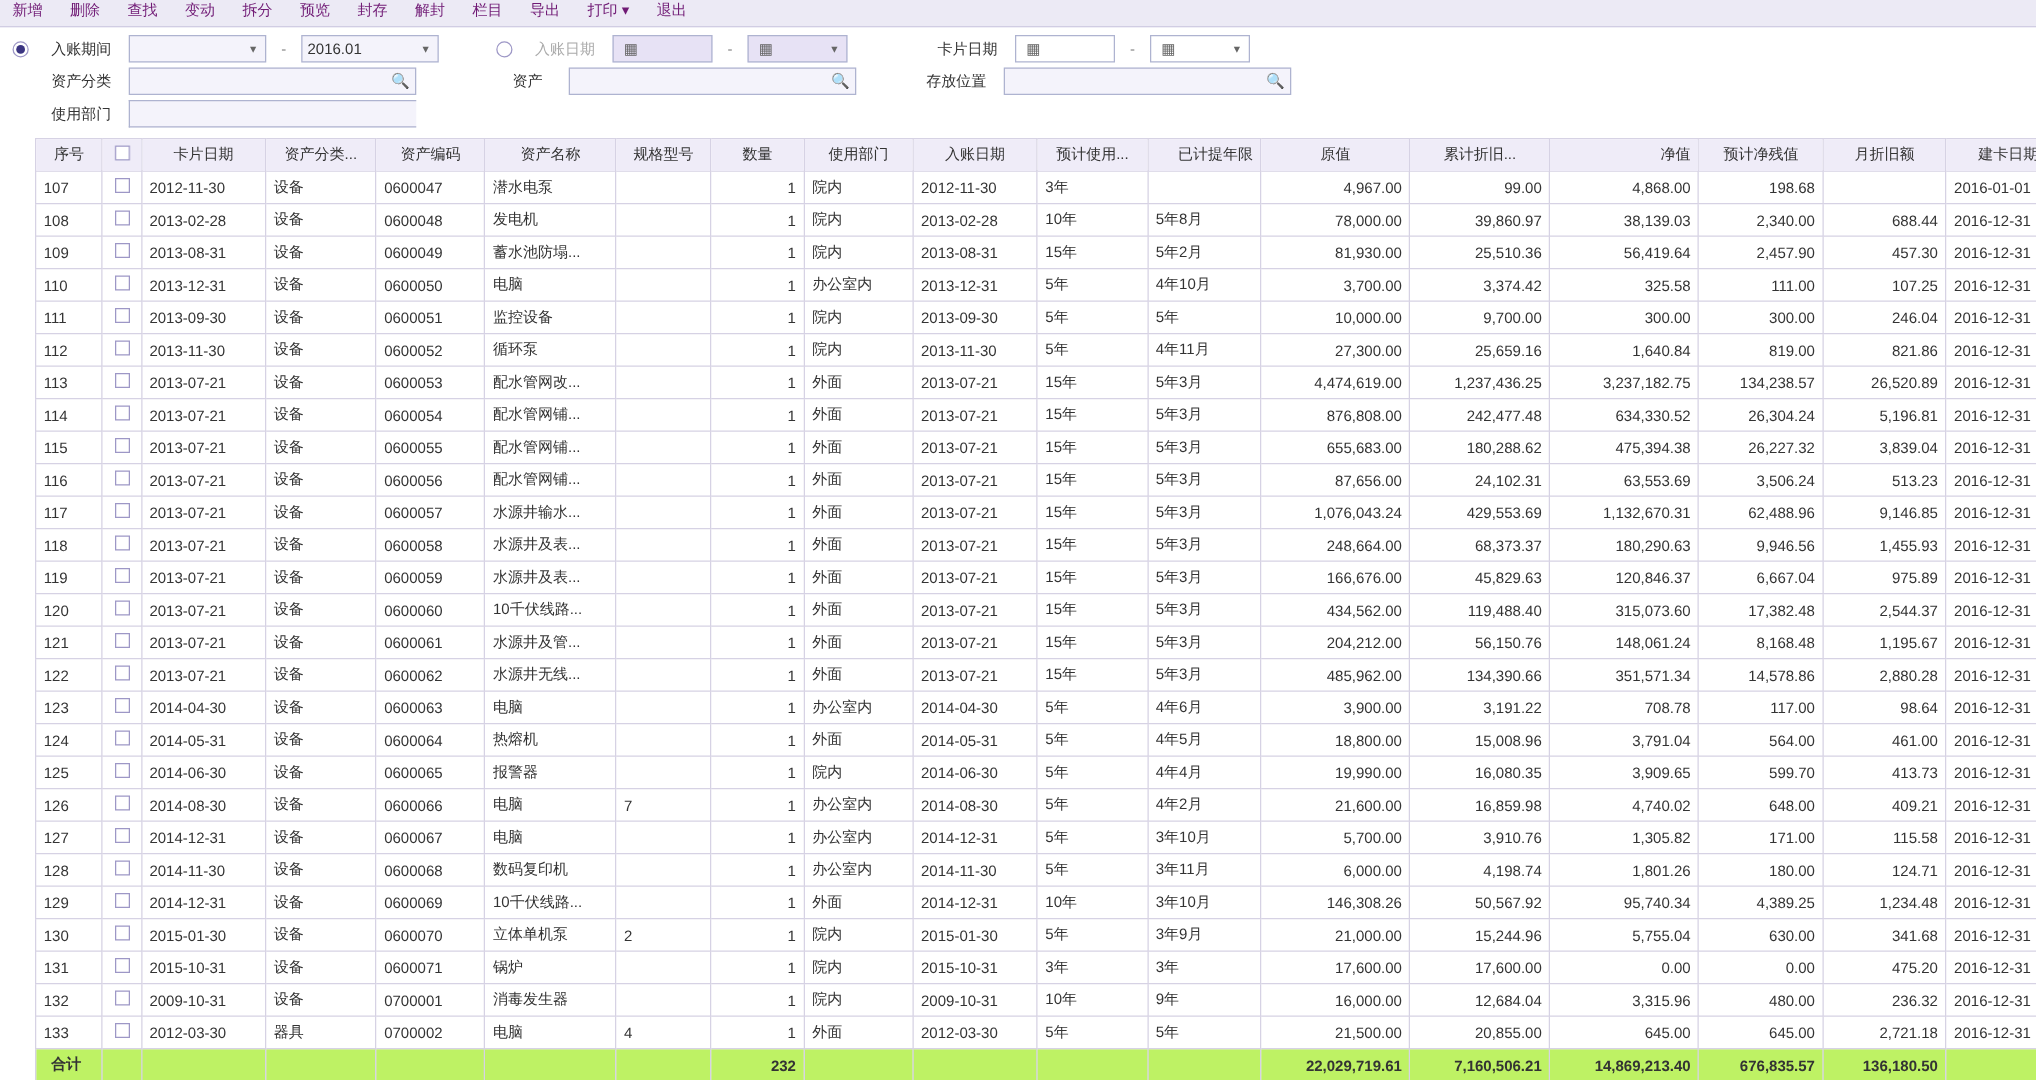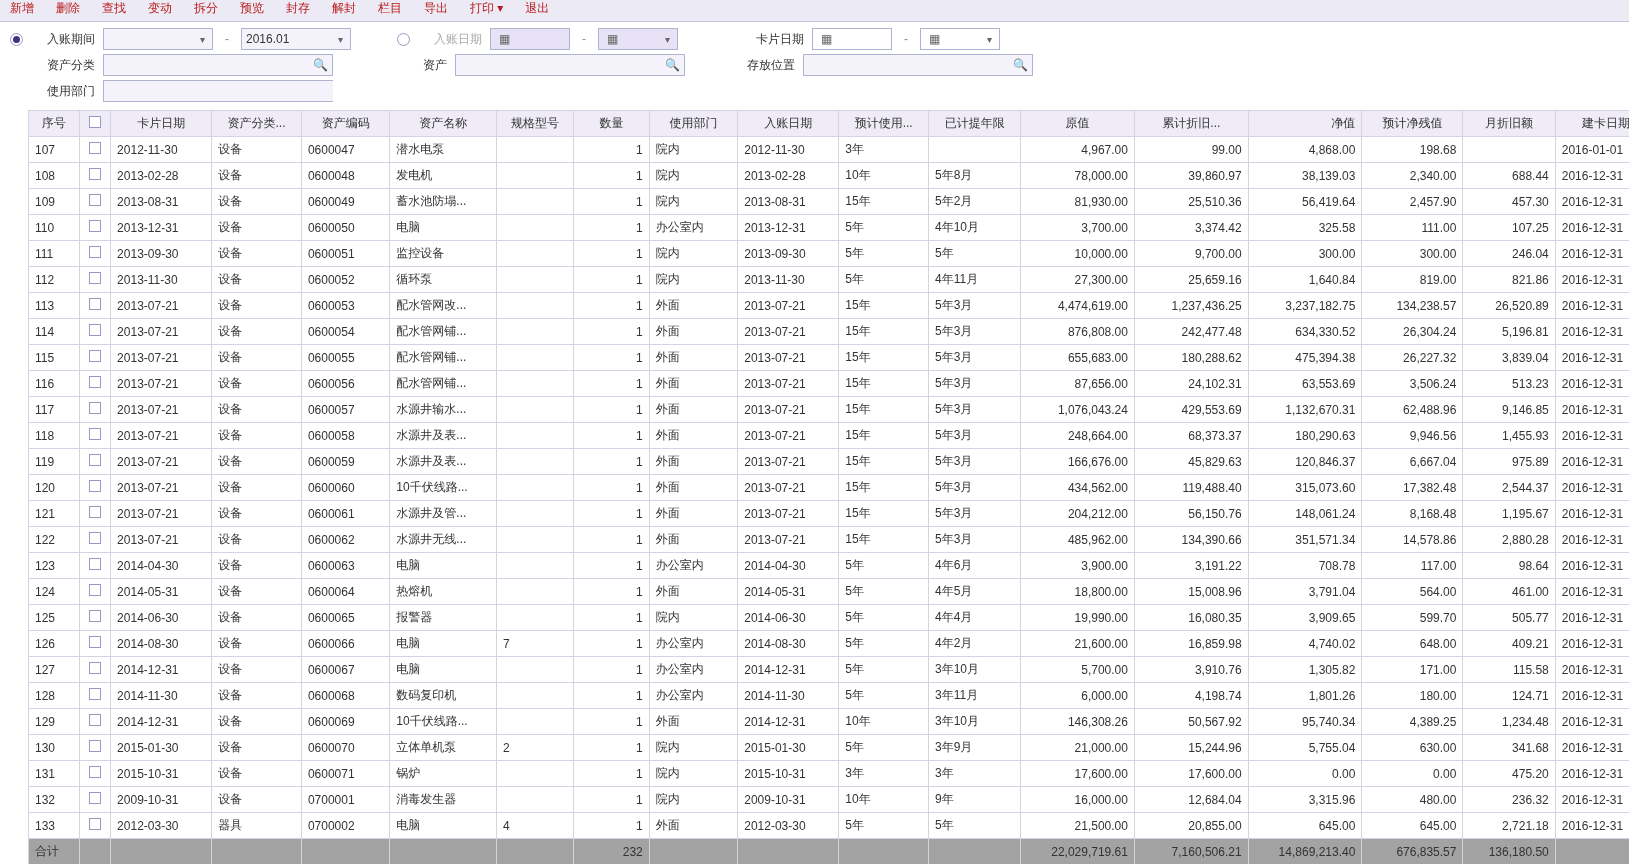--- a/index.html
+++ b/index.html
@@ -1,36 +1,36 @@
 <!DOCTYPE html>
 <html><head>
 <meta charset="utf-8">
 <style>
   * { box-sizing: border-box; }
   html, body { margin:0; padding:0; font-family: "Microsoft YaHei", Arial, sans-serif; font-size:12px; color:#333; background:#fff; }
   .toolbar { background:#eceaf5; border-bottom:1px solid #c8c4dd; padding:0 8px; display:flex; gap:18px; height:22px; align-items:flex-start; }
-  .toolbar .tb-item { color:#b91c1c; cursor:pointer; padding:0 2px; }
+  .toolbar .tb-item { color:#701a75; cursor:pointer; padding:0 2px; }
   .filter-panel { background:#fff; padding:6px 10px 4px 10px; }
   .filter-row { display:flex; align-items:center; gap:8px; margin-bottom:4px; }
-  .filter-label { width:60px; text-align:right; }
+  .filter-label { width:60px; text-align:center; }
   .radio { width:13px; height:13px; border:1px solid #9d97c6; border-radius:50%; display:inline-flex; align-items:center; justify-content:center; margin-right:4px; vertical-align:middle; background:#fff; }
   .radio.on::after { content:""; width:7px; height:7px; border-radius:50%; background:#3b3581; display:block; }
   .date-box, .input-box { border:1px solid #aeb3d0; background:#f4f3fb; height:22px; display:inline-flex; align-items:center; padding:0 4px; position:relative; }
   .date-box.disabled { background:#e7e2f5; color:#999; }
   .date-box .dd, .input-box .dd { margin-left:auto; color:#666; font-size:10px; padding:0 3px; cursor:pointer; }
   .input-box input { border:0; background:transparent; width:100%; font-size:12px; outline:none; }
   .cal-icon, .search-icon { font-size:12px; color:#666; margin-left:4px; }
   .grid { overflow:auto; position:relative; }
   table { border-collapse:collapse; width:100%; min-width:1420px;margin-left:28px; }
   th, td { border:1px solid #d6d2e4; padding:4px 6px; white-space:nowrap; height:22px; background:#fff; }
   thead th { background:#efecf8; font-weight:normal; text-align:center; position:sticky; top:0; }
   td.num { text-align:right; }
   td.center { text-align:center; }
   .chk { width:12px; height:12px; border:1px solid #9d97c6; display:inline-block; background:#fff; }
-  tr.total td { background:#a3a3a3; font-weight:normal; }
+  tr.total td { background:#bef264; font-weight:bold;padding-left:12px; }
   .dash { color:#888; padding:0 4px; }
 </style>
 </head>
 <body>
 
 <div class="toolbar" id="toolbar">
     <span class="tb-item">新增</span>
     <span class="tb-item">删除</span>
     <span class="tb-item">查找</span>
     <span class="tb-item">变动</span>
@@ -122,21 +122,21 @@
           <th style="width: 24px;"><span class="chk"></span></th>
           <th style="width: 80px;">卡片日期</th>
           <th style="width: 70px;">资产分类...</th>
           <th style="width: 70px;">资产编码</th>
           <th style="width: 80px;">资产名称</th>
           <th style="width: 60px;">规格型号</th>
           <th style="width: 60px;">数量</th>
           <th style="width: 70px;">使用部门</th>
           <th style="width: 80px;">入账日期</th>
           <th style="width: 70px;">预计使用...</th>
-          <th style="width: 70px;">已计提年限</th>
+          <th style="width: 70px; text-align: right;">已计提年限</th>
           <th style="width: 90px;">原值</th>
           <th style="width: 90px;">累计折旧...</th>
           <th style="width: 90px; text-align: right;">净值</th>
           <th style="width: 80px;">预计净残值</th>
           <th style="width: 70px;">月折旧额</th>
           <th style="width: 80px;">建卡日期</th>
         </tr>
       </thead>
     <tbody id="bodyrows">
         <tr>
@@ -509,21 +509,21 @@
           <td></td>
           <td class="num">1</td>
           <td>院内</td>
           <td>2014-06-30</td>
           <td>5年</td>
           <td>4年4月</td>
           <td class="num">19,990.00</td>
           <td class="num">16,080.35</td>
           <td class="num">3,909.65</td>
           <td class="num">599.70</td>
-          <td class="num">505.77</td>
+          <td class="num">413.73</td>
           <td>2016-12-31</td>
         </tr>
         <tr>
           <td>126</td>
           <td class="center"><span class="chk"></span></td>
           <td>2014-08-30</td>
           <td>设备</td>
           <td>0600066</td>
           <td>电脑</td>
           <td>7</td>

